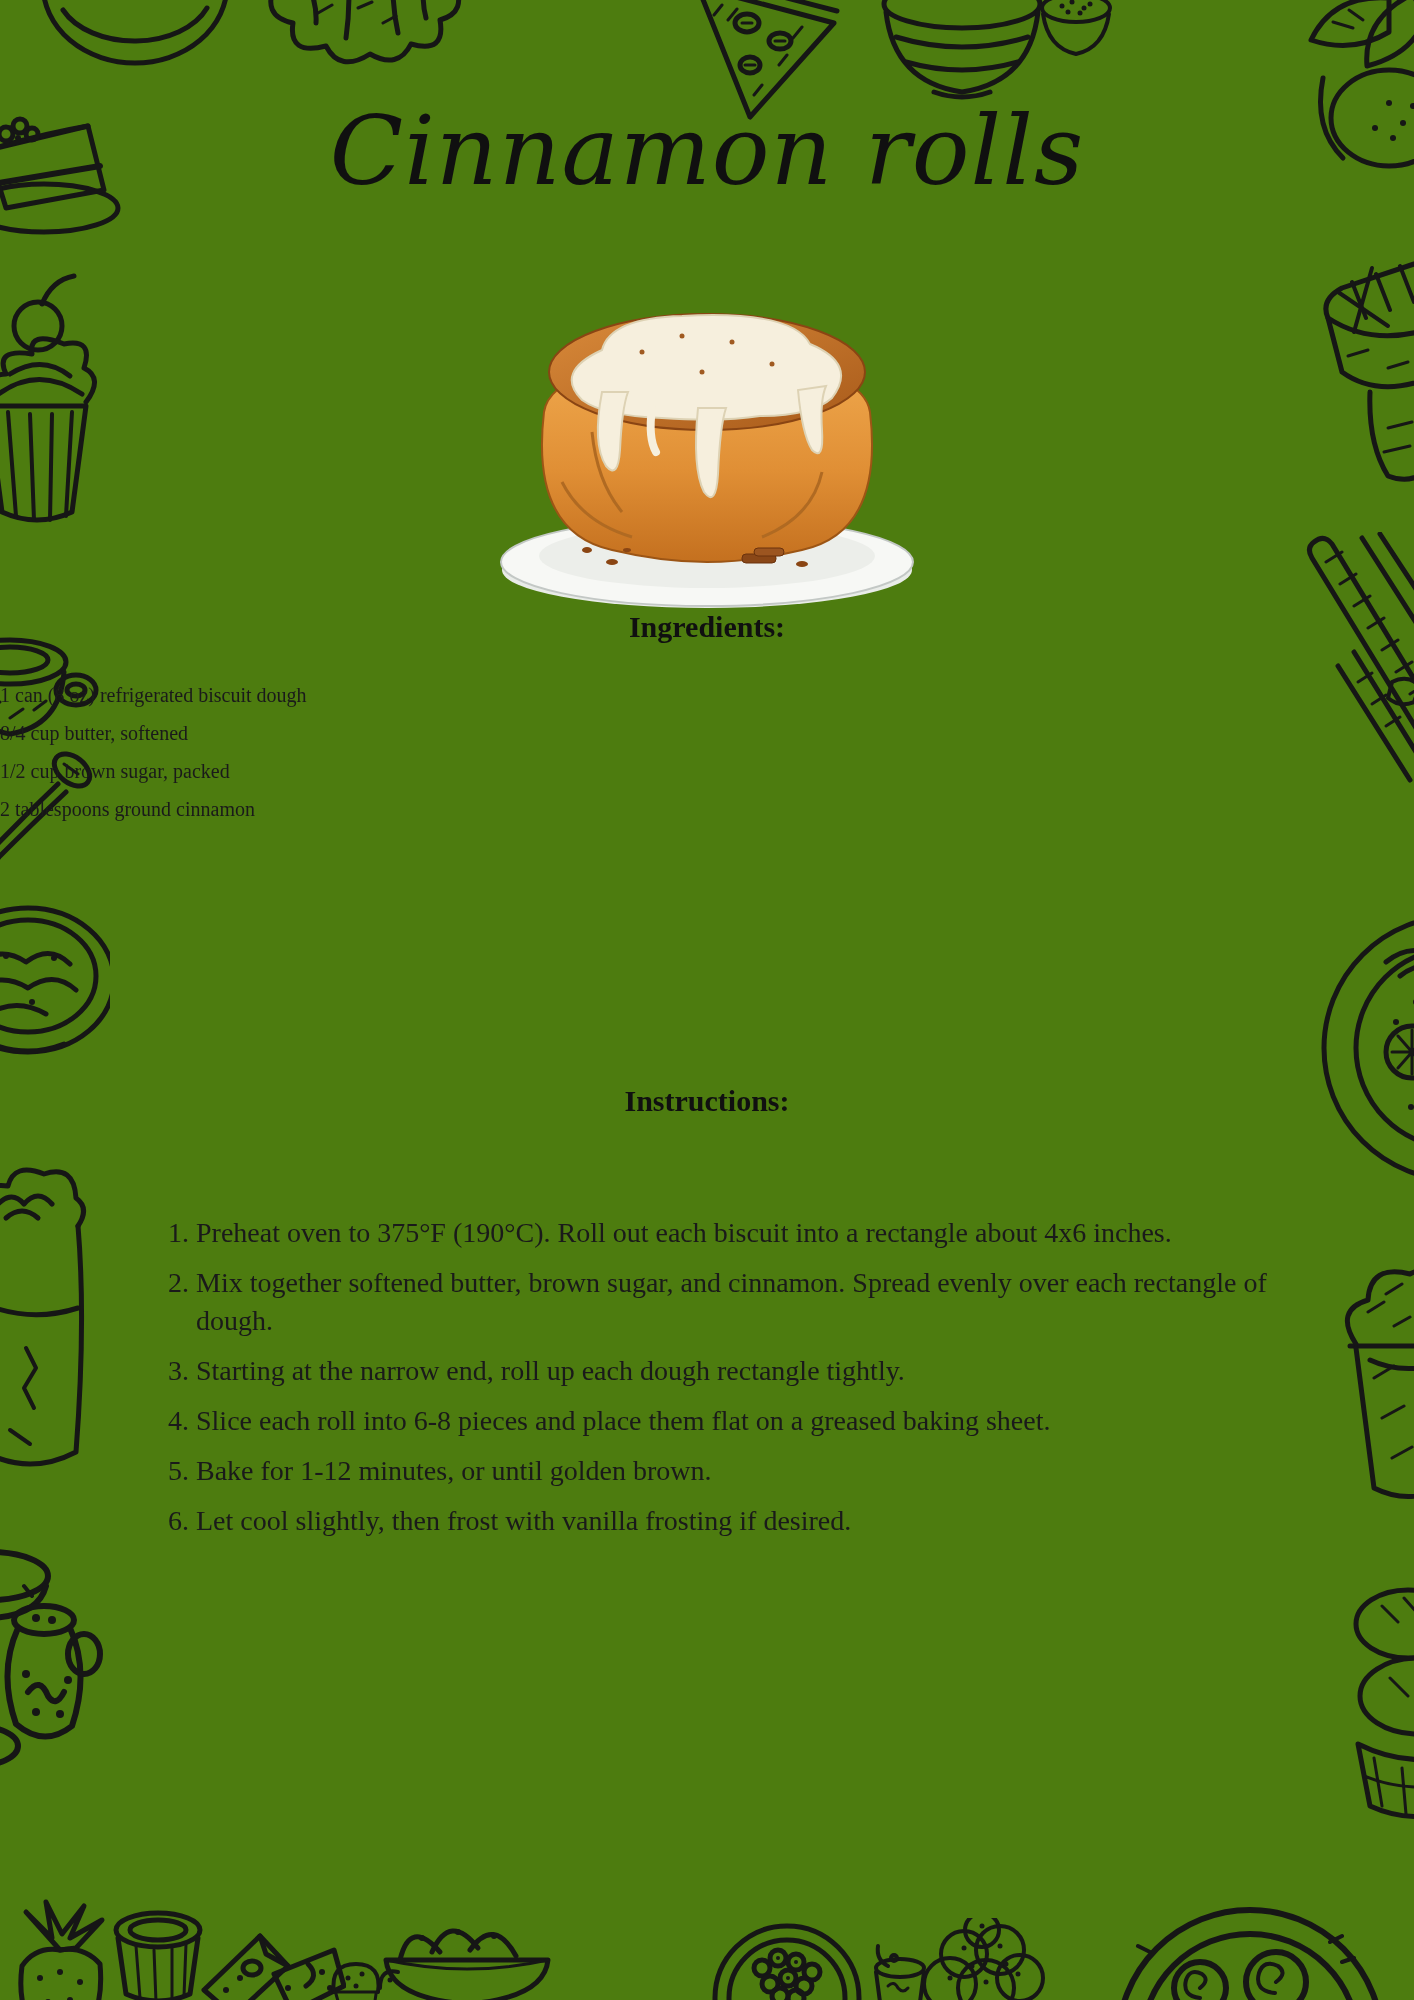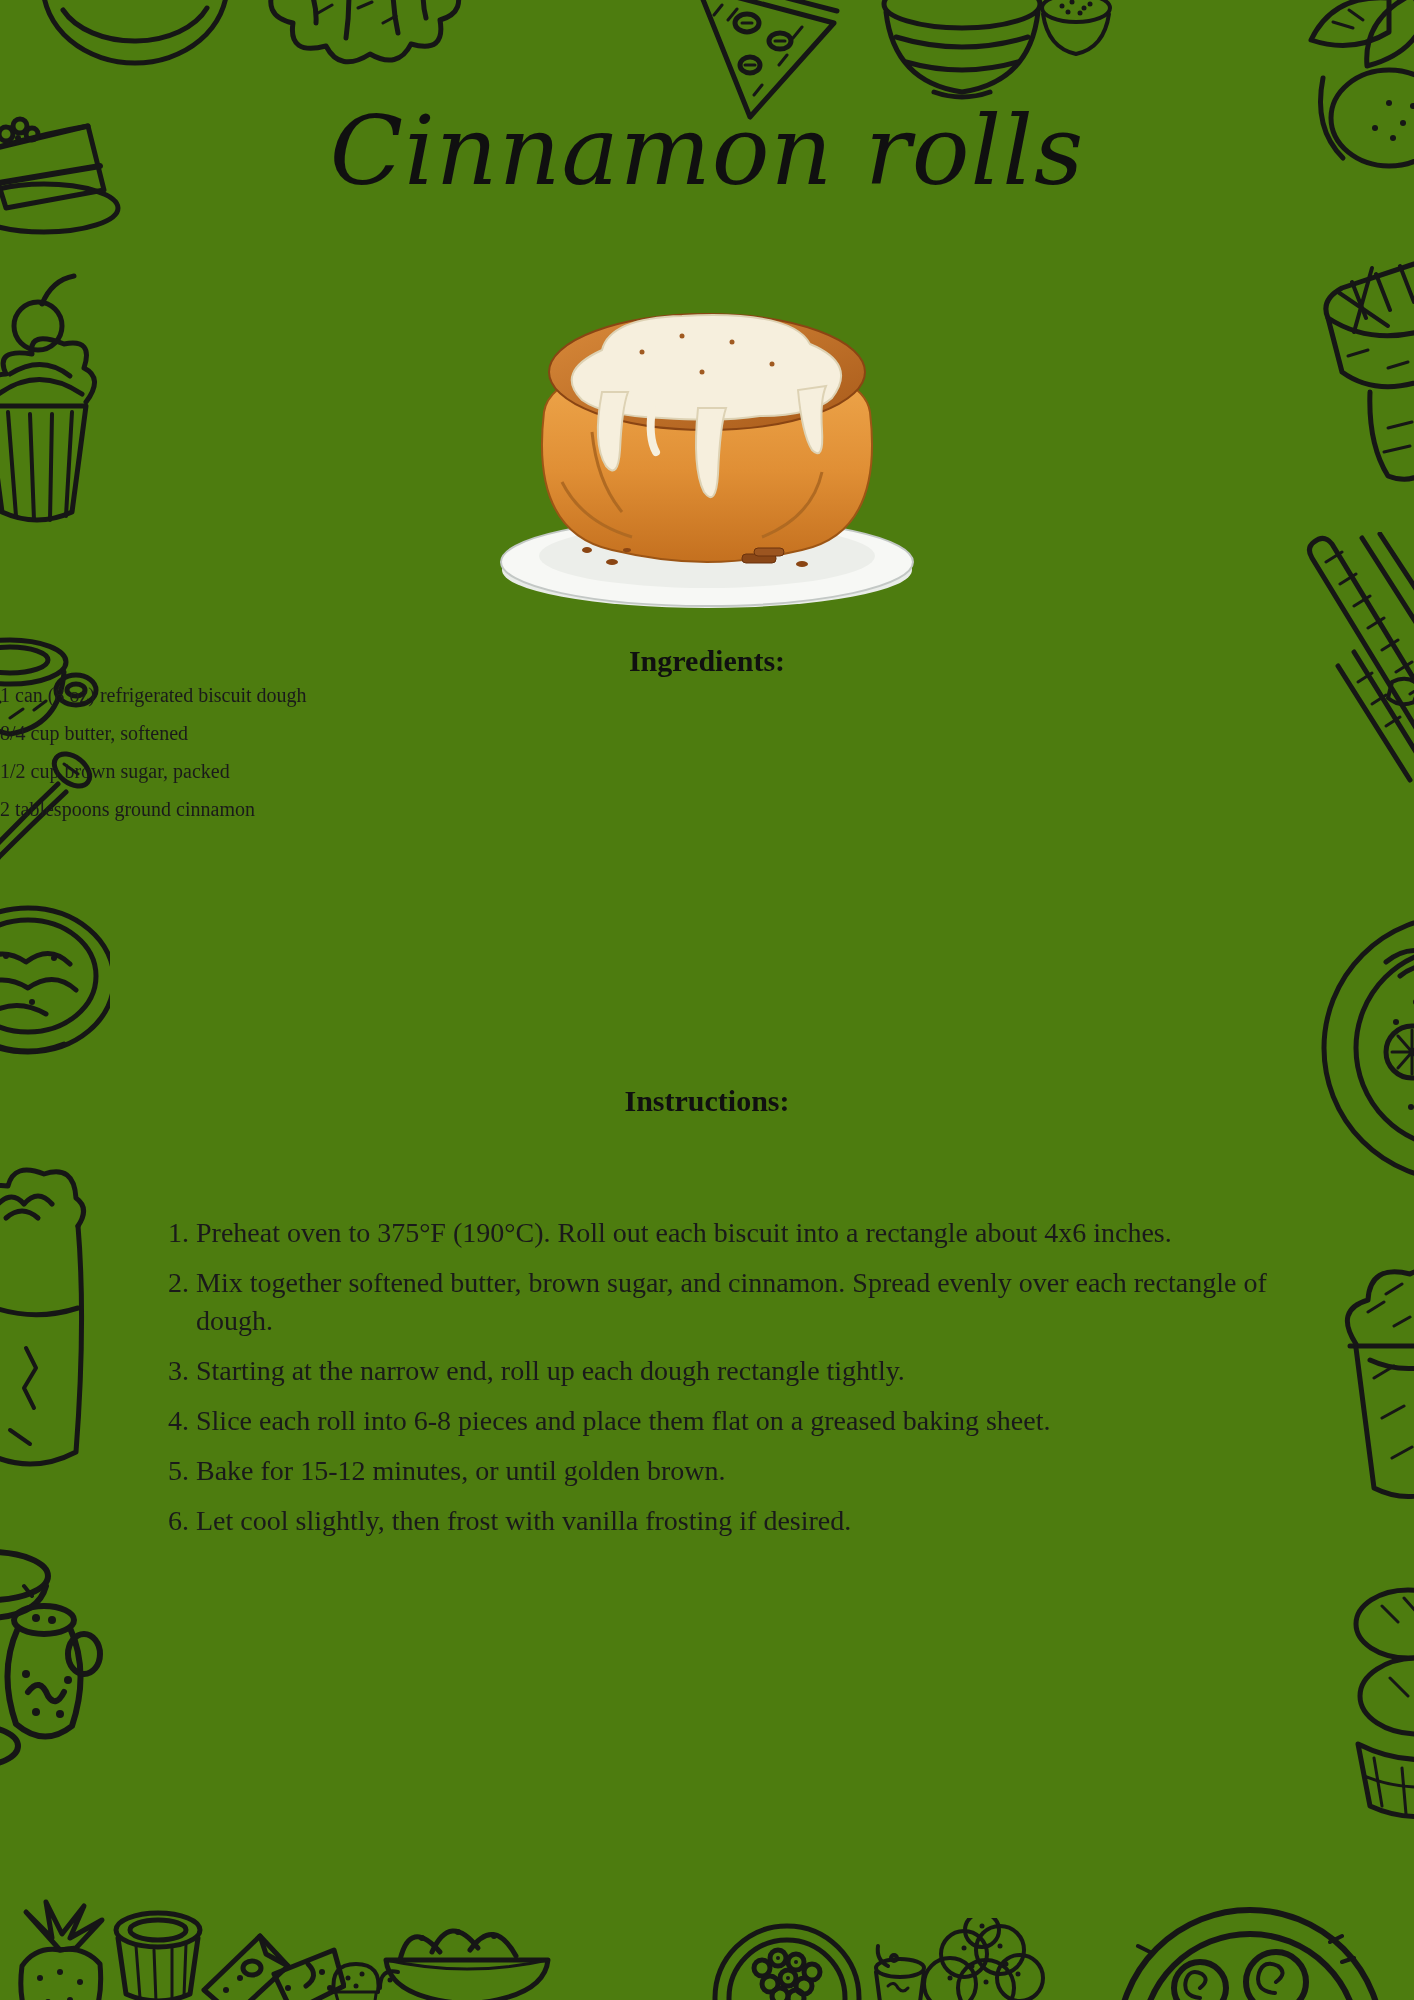--- a/index.html
+++ b/index.html
@@ -5,21 +5,21 @@
   html,body{margin:0;padding:0;background:#ffffff;}
   .page{position:relative;width:1414px;height:2000px;background:#4d7c0f;overflow:hidden;
         font-family:"Liberation Serif",serif;color:#111;}
   .doodle{position:absolute;}
   .title{position:absolute;top:95px;left:0;width:100%;text-align:center;
          font-family:"DejaVu Serif",serif;font-style:italic;font-weight:400;
          font-size:96px;letter-spacing:1px;color:#101010;}
   .hero{position:absolute;left:492px;top:232px;width:430px;height:378px;}
   .section-heading{position:absolute;left:0;width:100%;text-align:center;
          font-weight:700;font-size:30px;line-height:38px;color:#101010;}
-  .heading-ingredients{top:642px;}
+  .heading-ingredients{top:608px;}
   .heading-instructions{top:1082px;}
   .ingredients-list{position:absolute;top:676px;left:0;width:100%;text-align:left;
          font-size:20px;line-height:38px;color:#1a1a1a;}
   .instructions-list{position:absolute;top:1202px;left:150px;width:1112px;
          font-size:28px;line-height:38px;color:#1a1a1a;margin:0;padding:0 0 0 34px;}
   .instructions-list li{margin:12px;padding:0;}
 </style>
 </head>
 <body>
 
@@ -417,17 +417,17 @@
     </div>
 
   <div class="section-heading heading-instructions">Instructions:</div>
 
   <ol class="instructions-list">
 
   <li>Preheat oven to 375°F (190°C). Roll out each biscuit into a rectangle about 4x6 inches.</li>
       <li>Mix together softened butter, brown sugar, and cinnamon. Spread evenly over each rectangle of dough.</li>
       <li>Starting at the narrow end, roll up each dough rectangle tightly.</li>
       <li>Slice each roll into 6-8 pieces and place them flat on a greased baking sheet.</li>
-      <li>Bake for 15-12 minutes, or until golden brown.</li>
+      <li>Bake for 1-12 minutes, or until golden brown.</li>
       <li>Let cool slightly, then frost with vanilla frosting if desired.</li>
     </ol>
 
 </div>
 
 </body></html>

